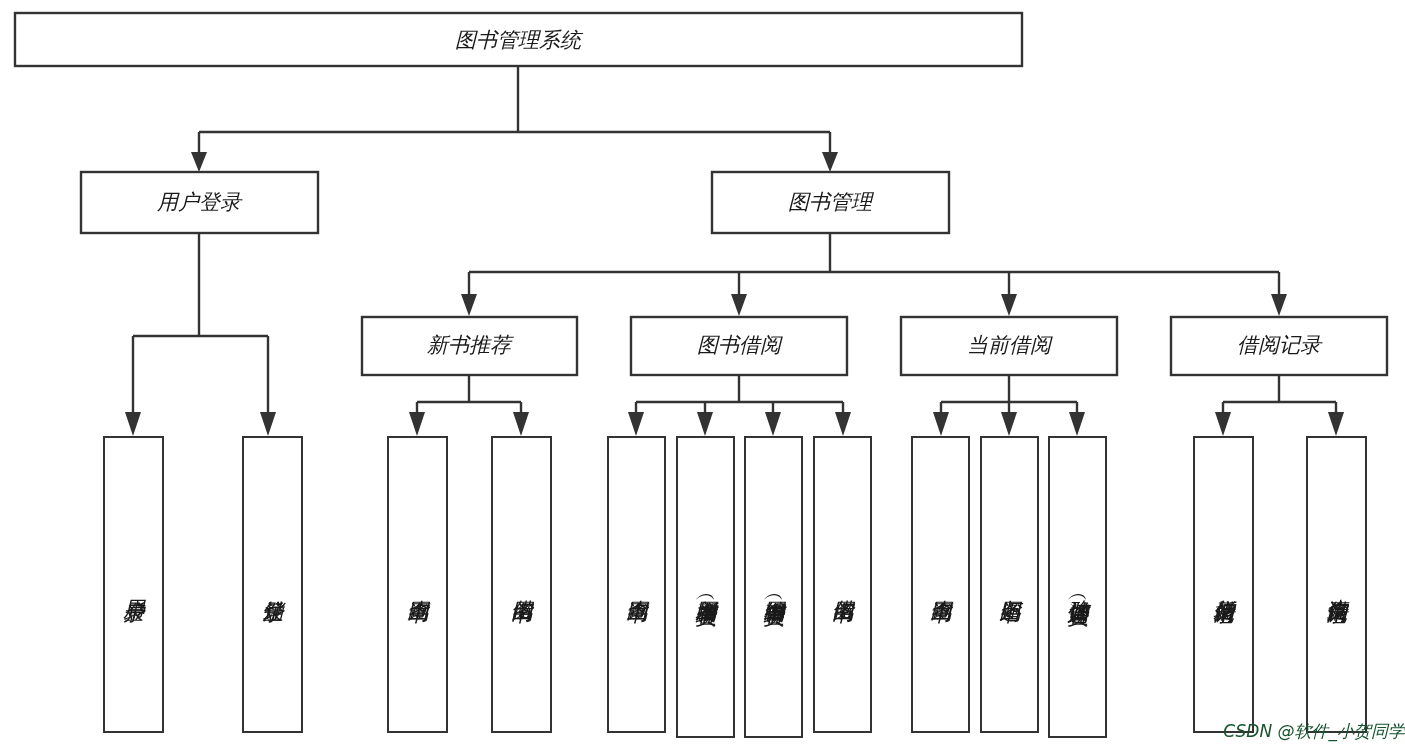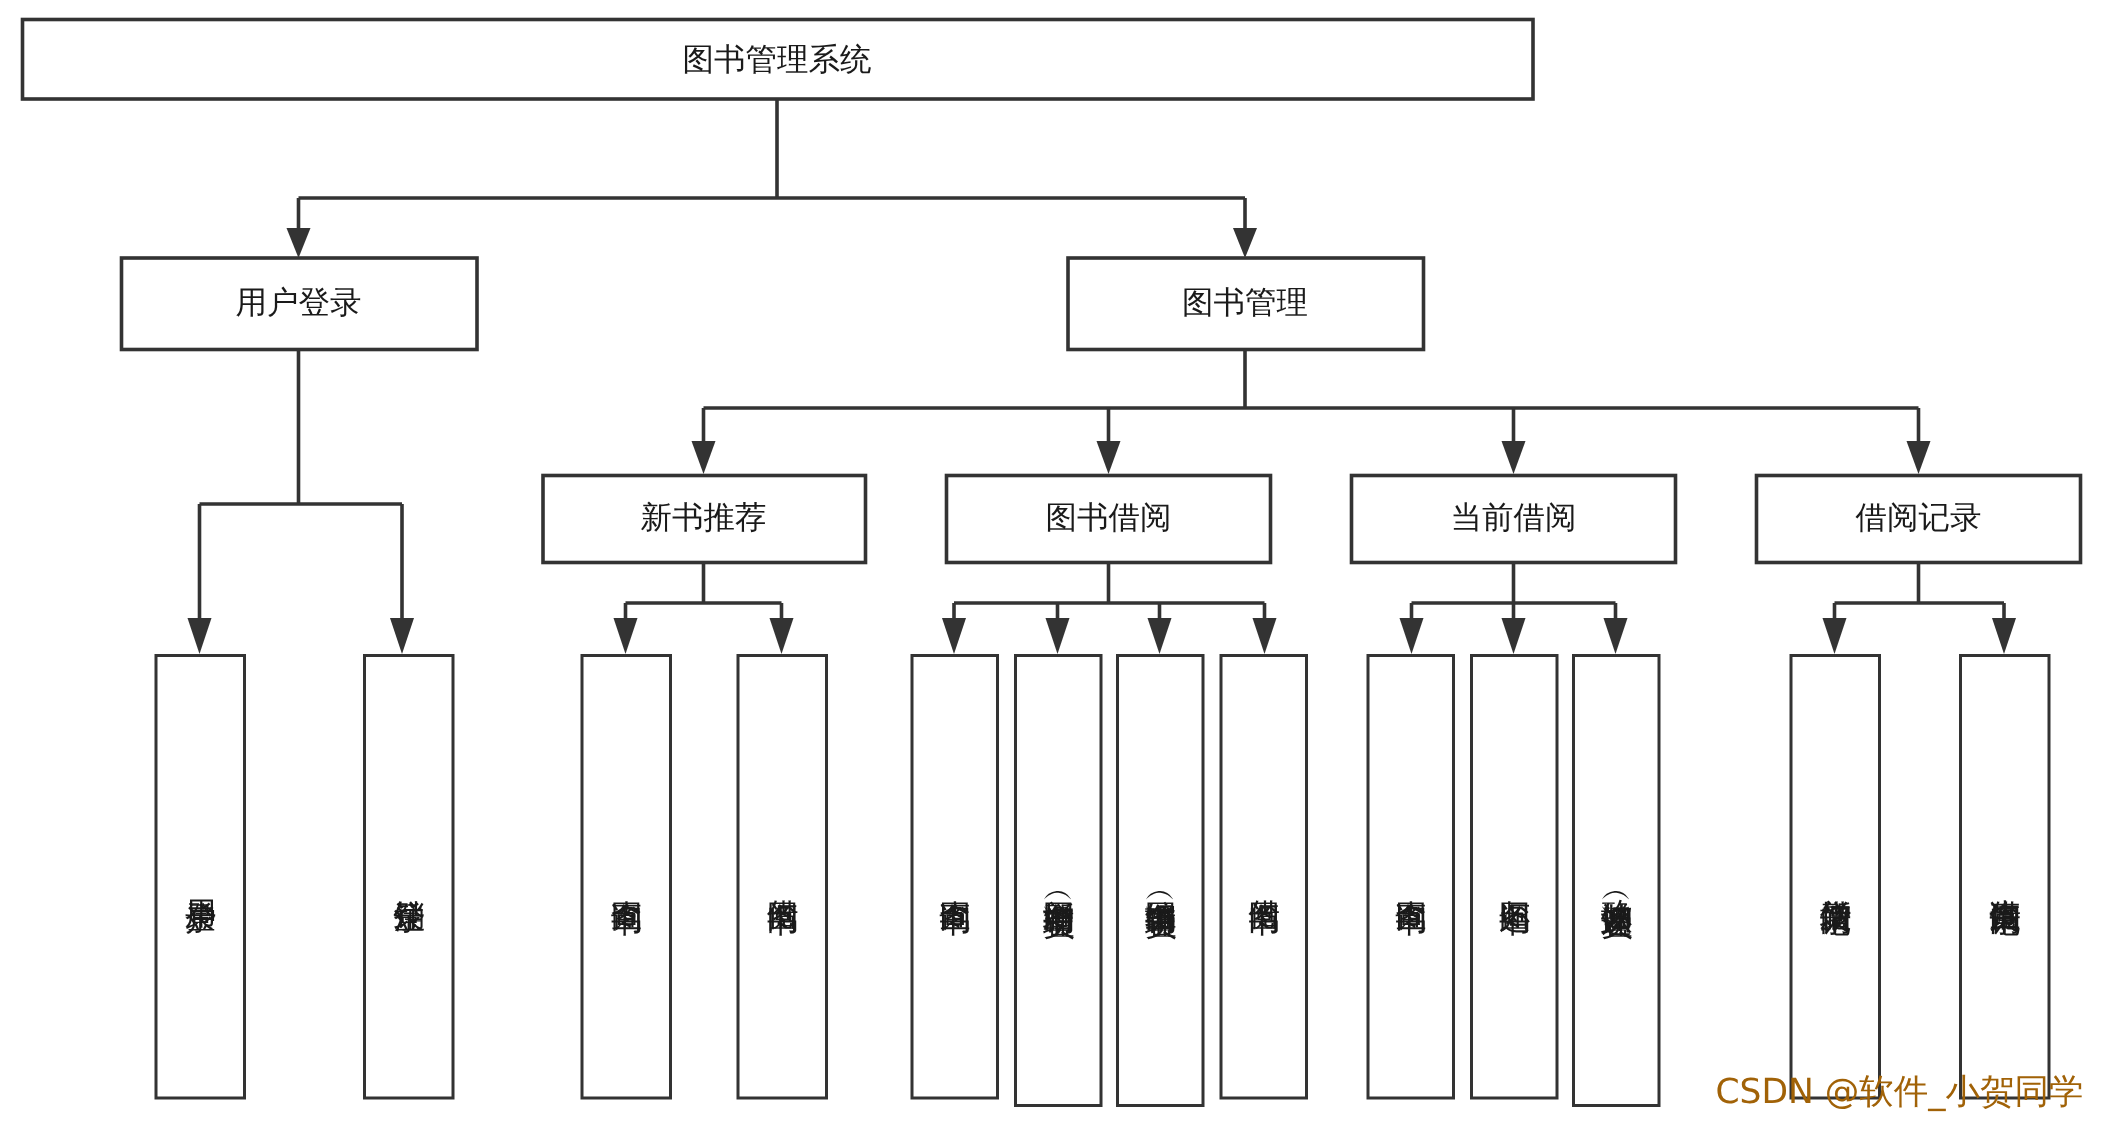--- a/index.html
+++ b/index.html
@@ -11,20 +11,21 @@
     width: 1405px;
     height: 747px;
     font-family: "DejaVu Sans", "Liberation Sans", sans-serif;
     overflow: hidden;
     position: relative;
   }
   #diagram-root {
     position: relative;
     width: 1405px;
     height: 747px;
+    font-style: italic;
   }
   svg#tree-svg {
     position: absolute;
     left: 0;
     top: 0;
     width: 1405px;
     height: 747px;
     display: block;
   }
   .node-box {
@@ -64,25 +65,25 @@
   .connector {
     stroke: #333333;
     stroke-width: 2.4;
     fill: none;
   }
   .arrow-head {
     fill: #333333;
   }
   #watermark {
     position: absolute;
-    right: 16px;
+    right: 0;
     bottom: 4px;
     font-family: "DejaVu Sans", "Liberation Sans", sans-serif;
-    font-size: 23px;
-    color: #a16207;
+    font-size: 17px;
+    color: #14532d;
     white-space: nowrap;
     pointer-events: none;
   }
 </style>
 </head>
 <body>
 
 <div id="diagram-root">
 
   <svg id="tree-svg" viewBox="0 0 1405 747" xmlns="http://www.w3.org/2000/svg">

